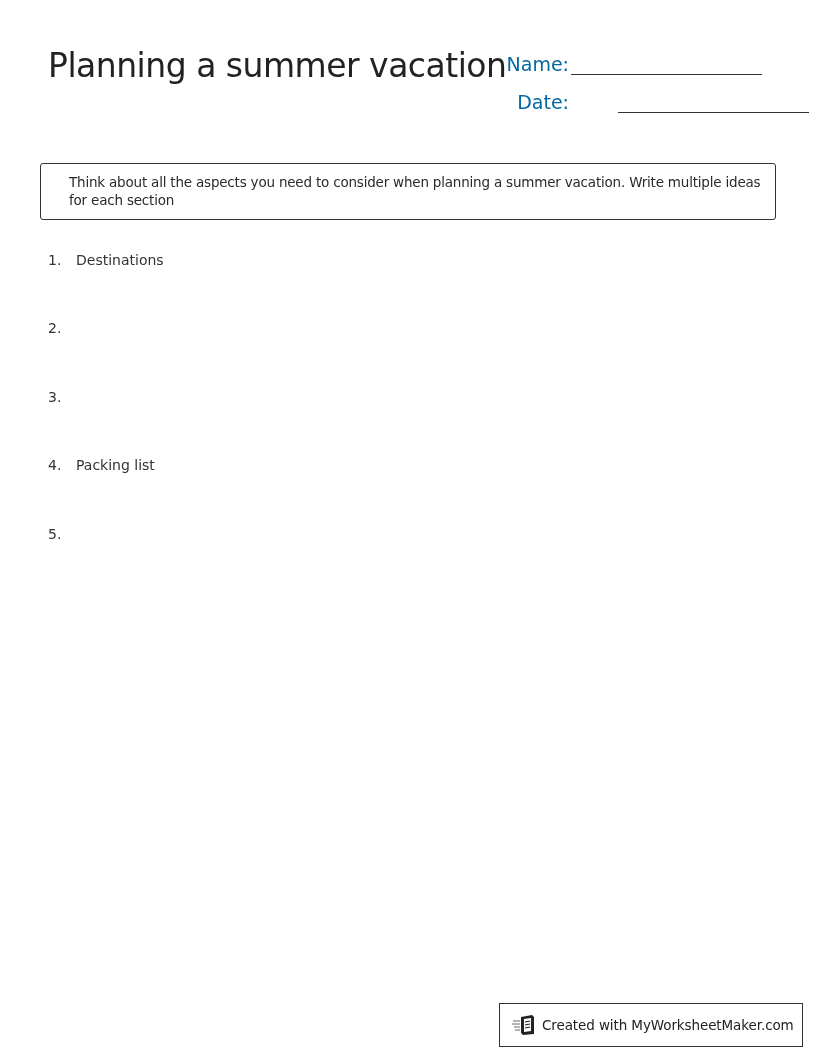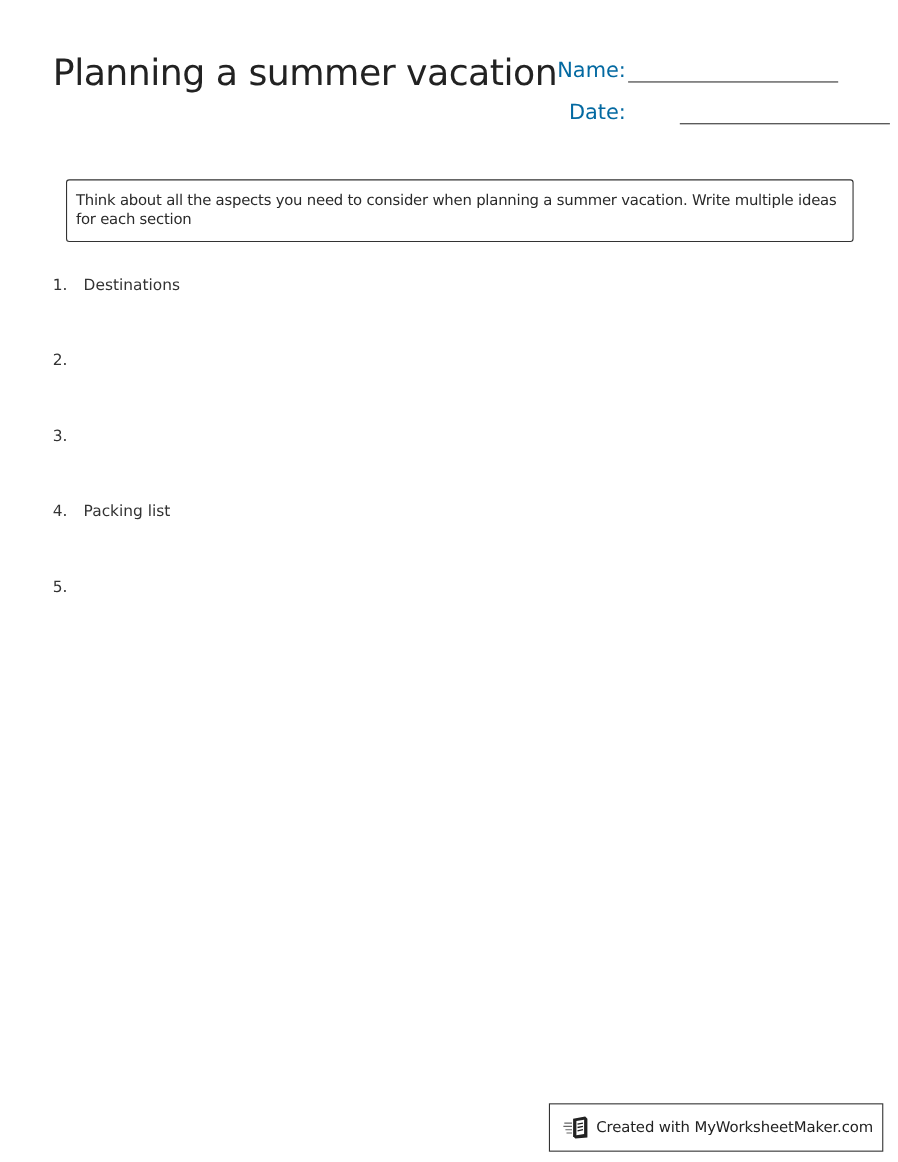--- a/index.html
+++ b/index.html
@@ -43,25 +43,25 @@
       width: 191px;
       height: 0;
       border-bottom: 1.5px solid #333333;
       margin-bottom: 0px;
     }
     .name-field { left: 499px; top: 53px; }
     .date-field { left: 499px; top: 91px; gap: 47px; }
 
     .instructions {
       position: absolute;
-      left: 60px;
+      left: 40px;
       top: 163px;
       width: 694px;
       height: 32px;
-      padding: 9px 12px 14px 8px;
+      padding: 9px 12px 14px 28px;
       border: 1.2px solid #333333;
       border-radius: 3px;
       font-size: 13.5px;
       line-height: 18px;
       color: #2a2a2a;
       letter-spacing: -0.2px;
     }
 
     .list {
       position: absolute;

